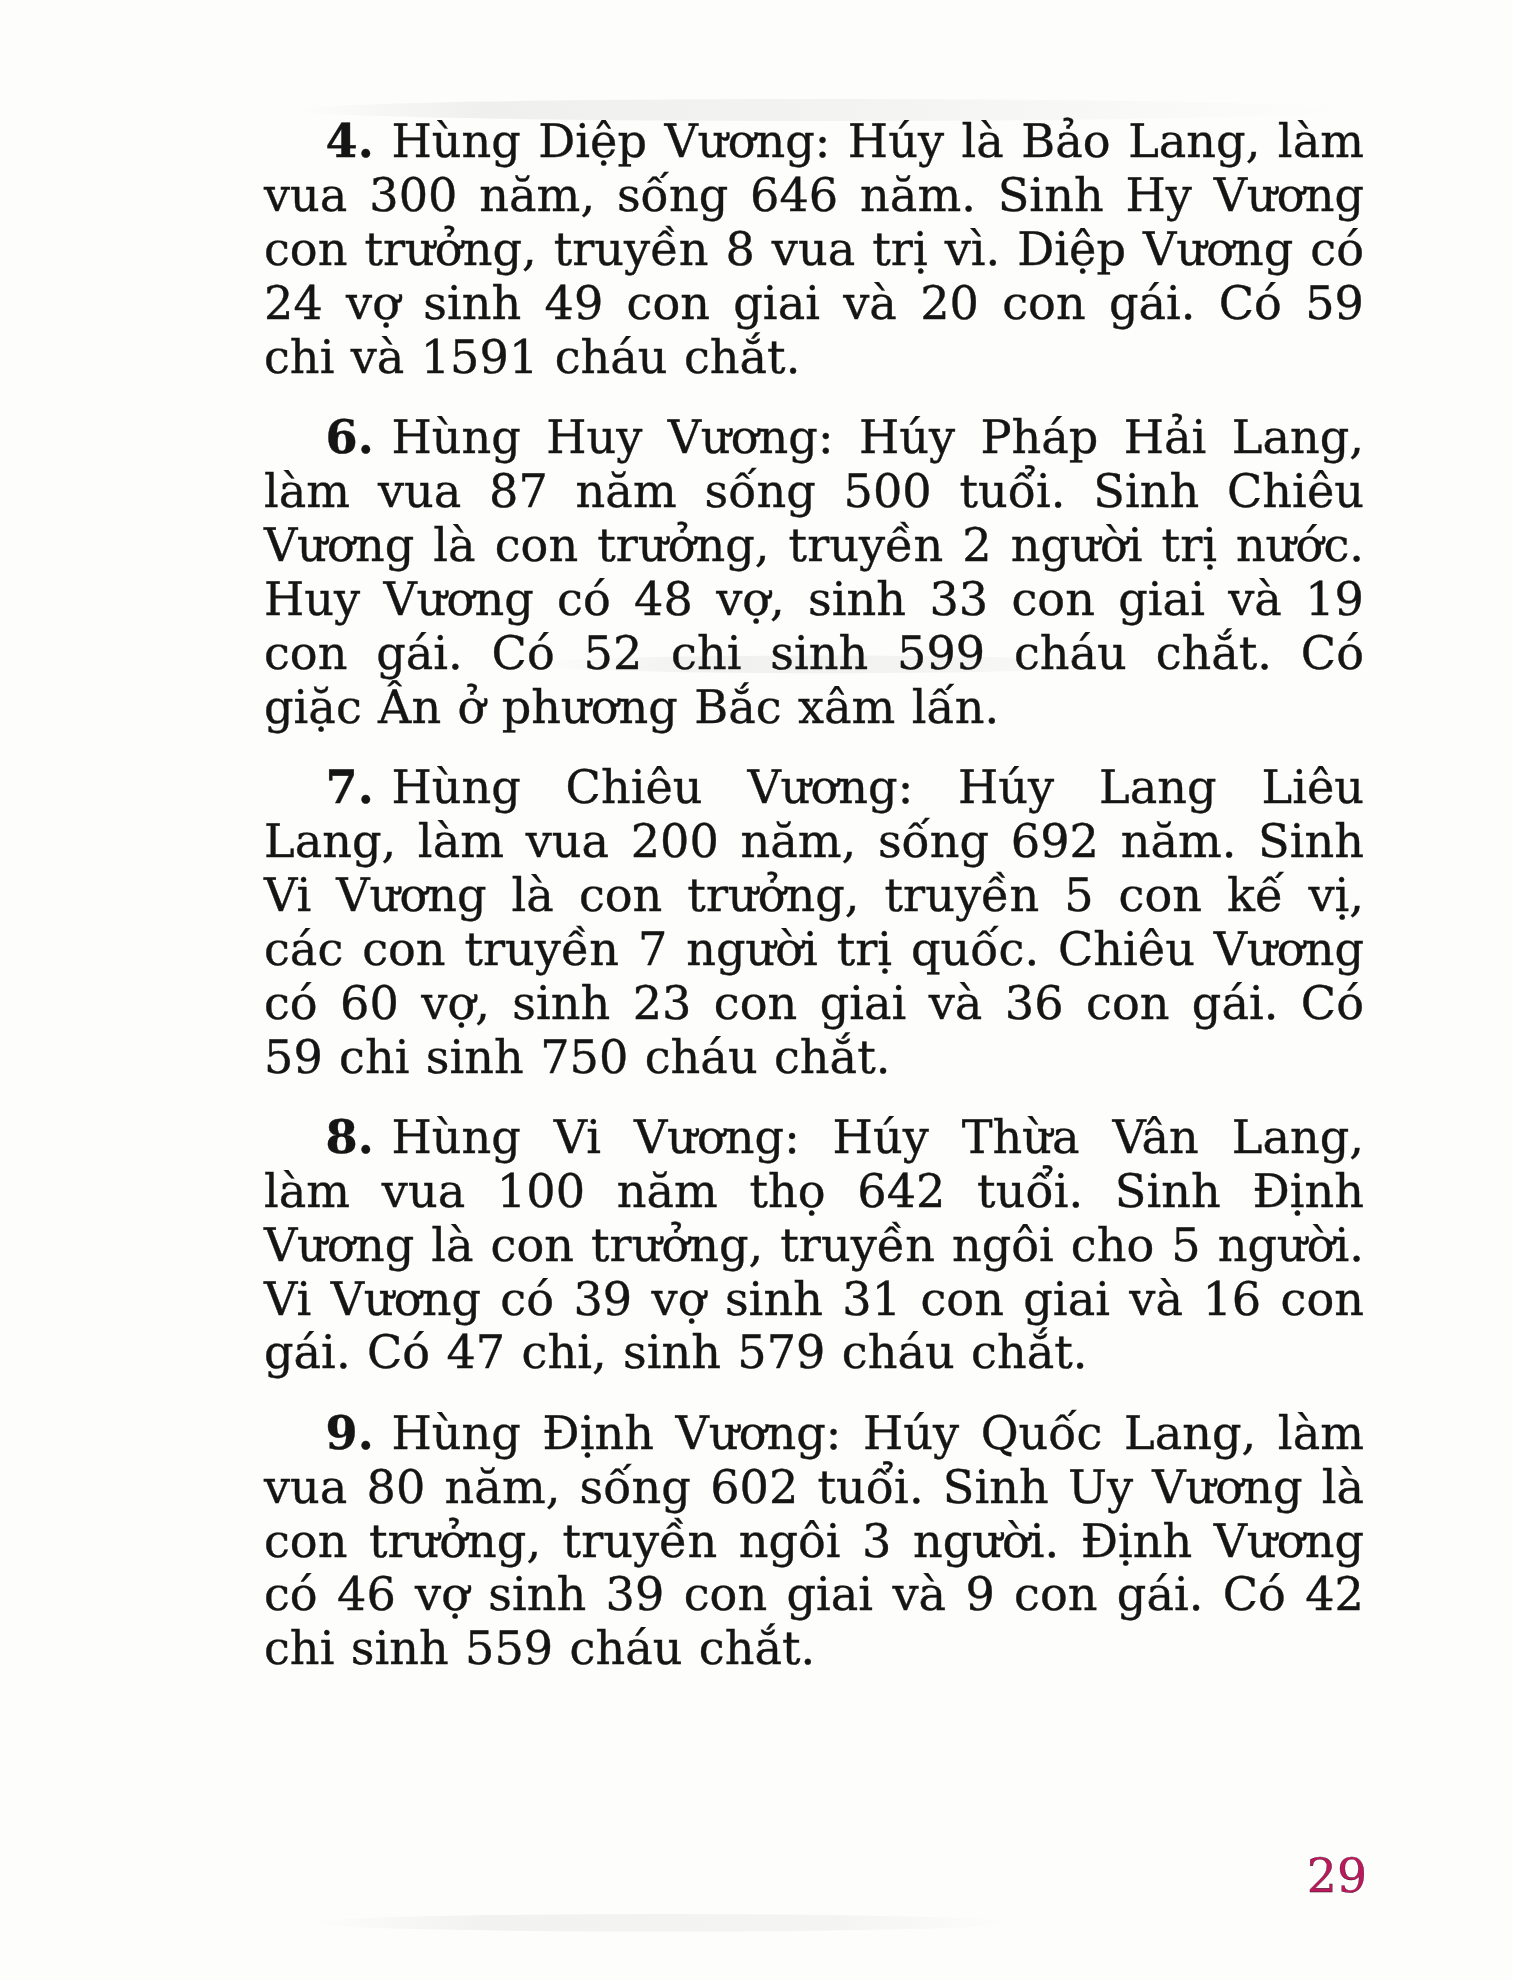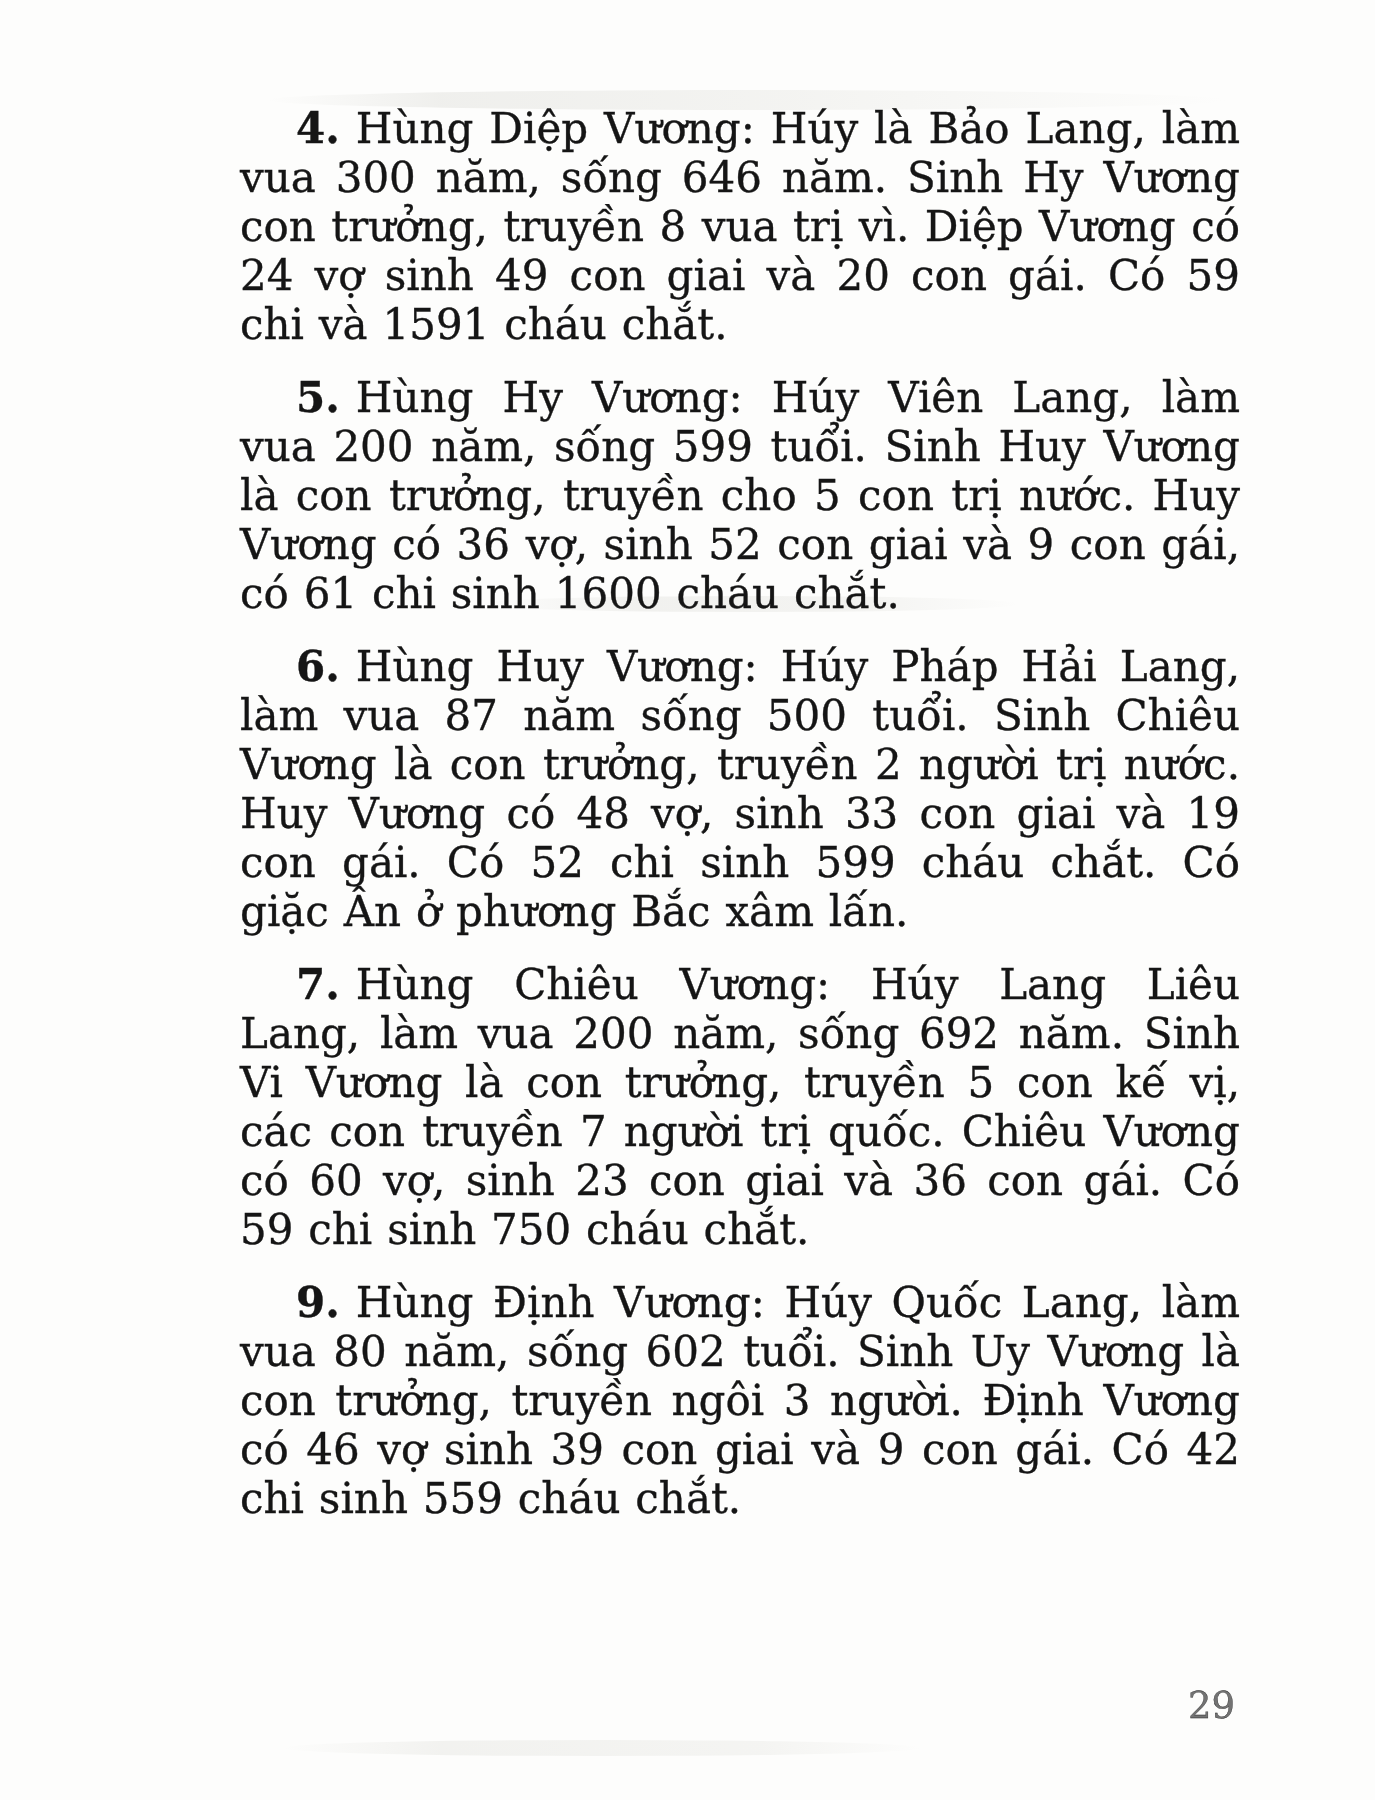--- a/index.html
+++ b/index.html
@@ -44,22 +44,22 @@
   .marker {
     font-weight: bold;
   }
   .marker:not(:empty) {
     margin-right: 0.38em;
   }
   .page-number {
     position: absolute;
     left: 1188px;
     top: 1684px;
-    color: #737373;
-    font-size: 37px;
+    color: #be185d;
+    font-size: 43px;
     line-height: 44px;
     -webkit-text-stroke: 0.3px #1a1a1a;
   }
   .smudge {
     position: absolute;
     border-radius: 50%;
     pointer-events: none;
   }
   .smudge-top {
     left: 268px; top: 90px; width: 960px; height: 20px;
@@ -81,26 +81,26 @@
 
   <div class="smudge smudge-top"></div>
   <div class="smudge smudge-mid"></div>
   <div class="smudge smudge-bottom"></div>
 
   <div class="text-column">
 
 
     <p class="para numbered"><span class="marker">4.</span><span class="body-text">Hùng Diệp Vương: Húy là Bảo Lang, làm vua 300 năm, sống 646 năm. Sinh Hy Vương con trưởng, truyền 8 vua trị vì. Diệp Vương có 24 vợ sinh 49 con giai và 20 con gái. Có 59 chi và 1591 cháu chắt.</span></p>
 
-    <p class="para numbered"><span class="marker">5.</span><span class="body-text">Hùng Hy Vương: Húy Viên Lang, làm vua 200 năm, sống 599 tuổi. Sinh Huy Vương là con trưởng, truyền cho 5 con trị nước. Huy Vương có 36 vợ, sinh 52 con giai và 9 con gái, có 61 chi sinh 1600 cháu chắt.</span></p>
 
     <p class="para numbered"><span class="marker">6.</span><span class="body-text">Hùng Huy Vương: Húy Pháp Hải Lang, làm vua 87 năm sống 500 tuổi. Sinh Chiêu Vương là con trưởng, truyền 2 người trị nước. Huy Vương có 48 vợ, sinh 33 con giai và 19 con gái. Có 52 chi sinh 599 cháu chắt. Có giặc Ân ở phương Bắc xâm lấn.</span></p>
 
     <p class="para numbered"><span class="marker">7.</span><span class="body-text">Hùng Chiêu Vương: Húy Lang Liêu Lang, làm vua 200 năm, sống 692 năm. Sinh Vi Vương là con trưởng, truyền 5 con kế vị, các con truyền 7 người trị quốc. Chiêu Vương có 60 vợ, sinh 23 con giai và 36 con gái. Có 59 chi sinh 750 cháu chắt.</span></p>
 
+    <p class="para numbered"><span class="marker">8.</span><span class="body-text">Hùng Vi Vương: Húy Thừa Vân Lang, làm vua 100 năm thọ 642 tuổi. Sinh Định Vương là con trưởng, truyền ngôi cho 5 người. Vi Vương có 39 vợ sinh 31 con giai và 16 con gái. Có 47 chi, sinh 579 cháu chắt.</span></p>
 
     <p class="para numbered"><span class="marker">9.</span><span class="body-text">Hùng Định Vương: Húy Quốc Lang, làm vua 80 năm, sống 602 tuổi. Sinh Uy Vương là con trưởng, truyền ngôi 3 người. Định Vương có 46 vợ sinh 39 con giai và 9 con gái. Có 42 chi sinh 559 cháu chắt.</span></p>
 
   </div>
 
   <div class="page-number">29</div>
 
 </div>
 
 </body></html>

